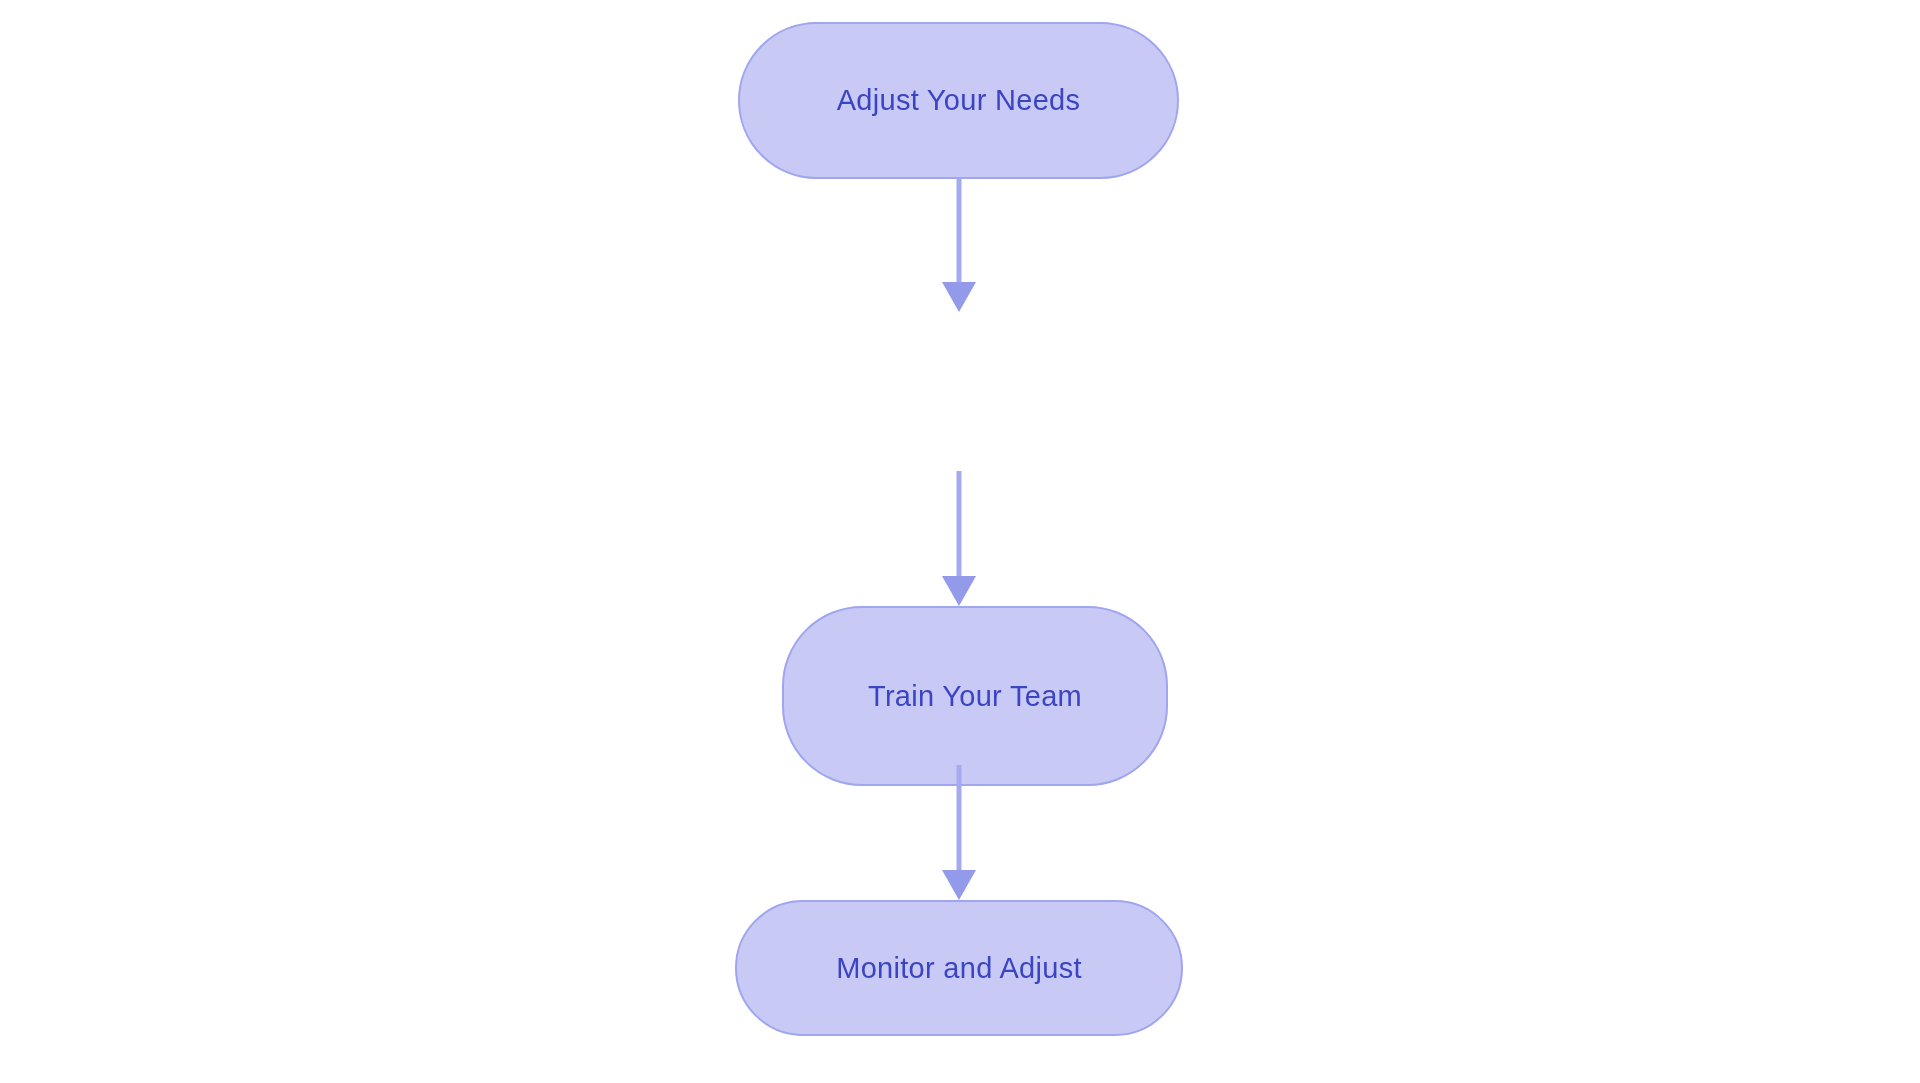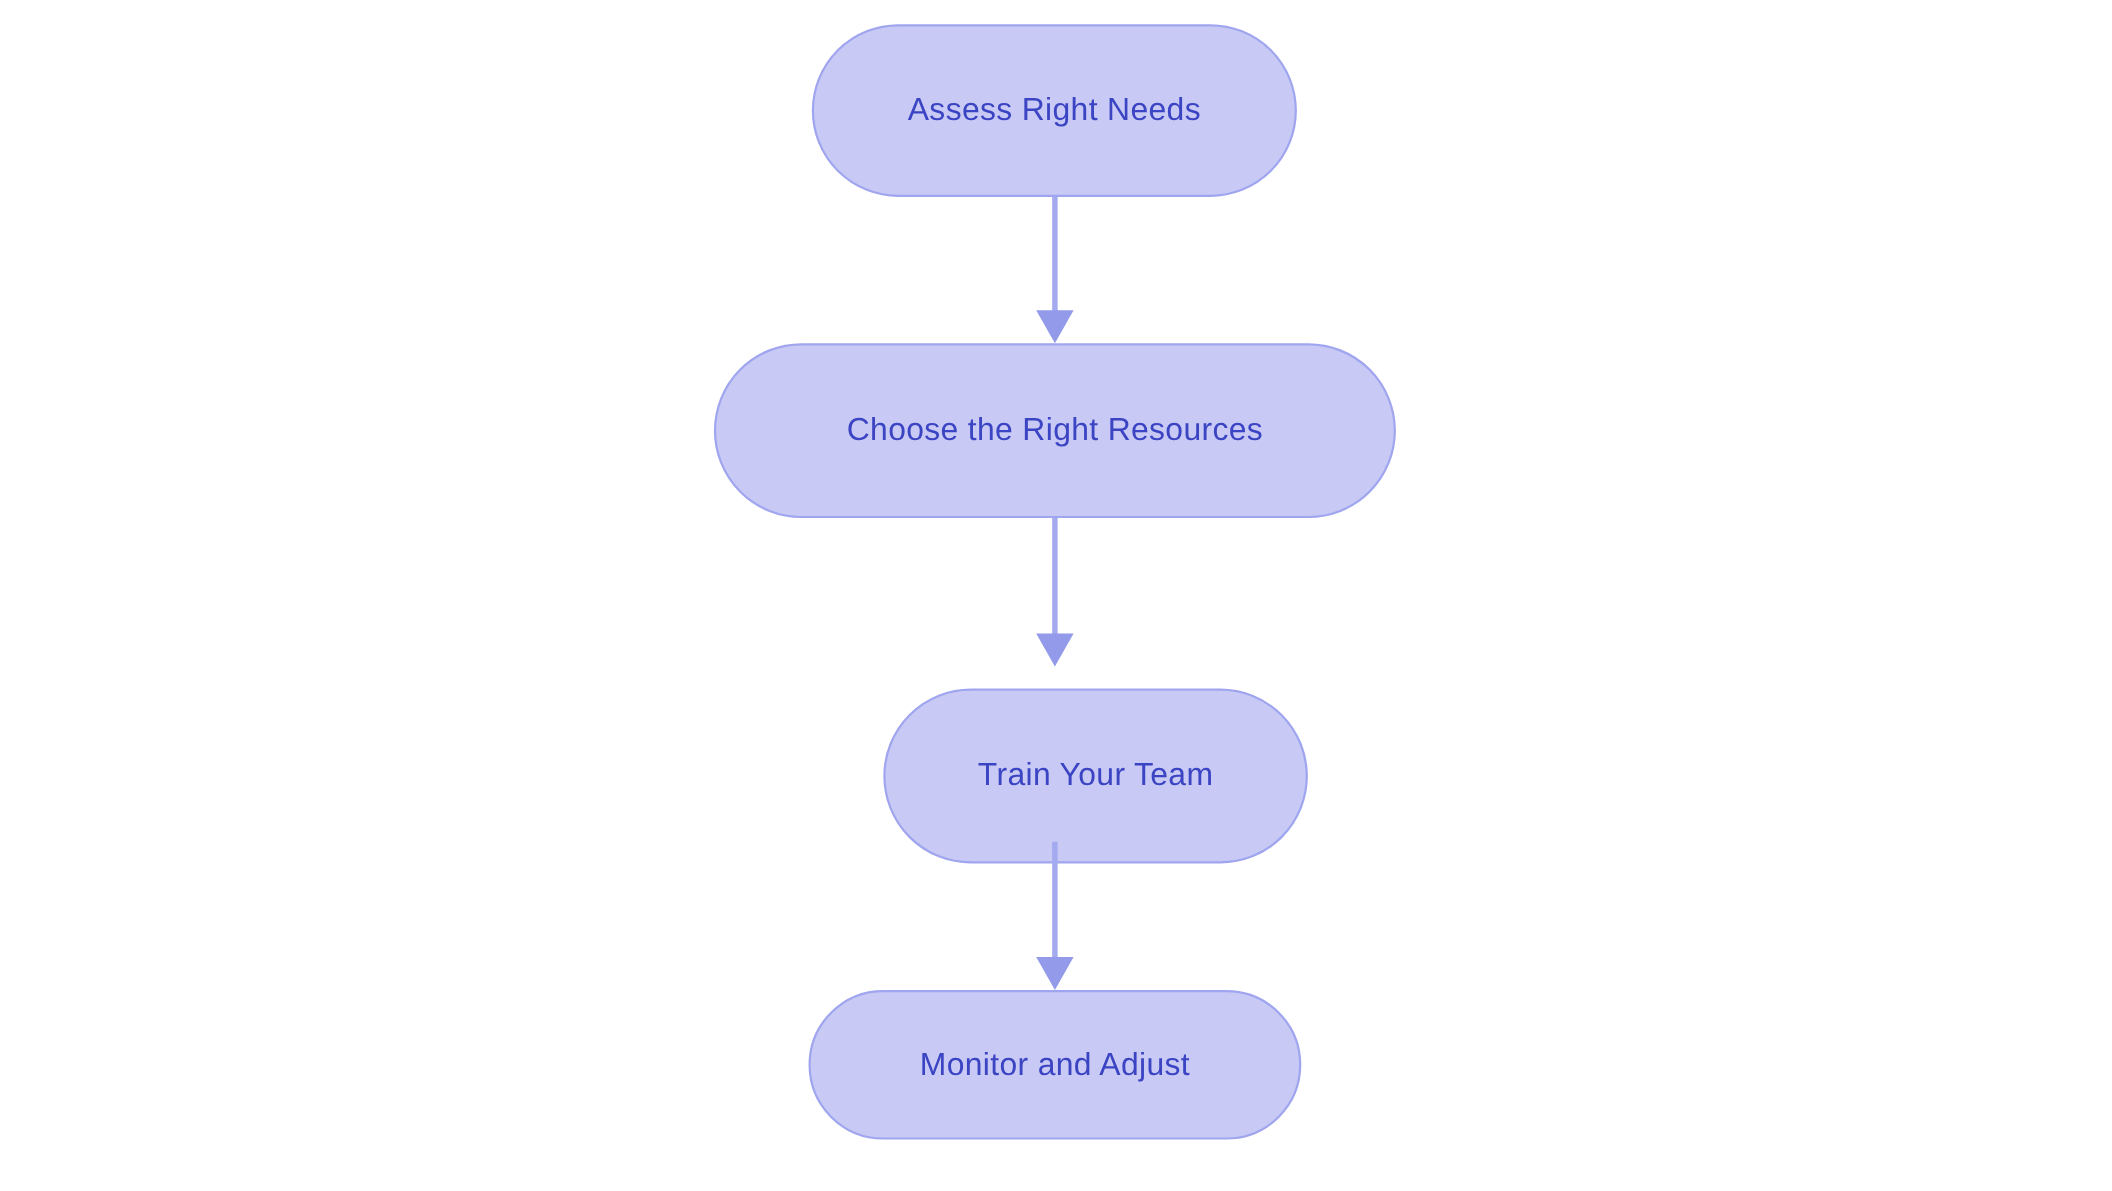--- a/index.html
+++ b/index.html
@@ -25,49 +25,46 @@
     align-items: center;
     justify-content: center;
     color: #3b44c2;
     font-size: 29px;
     font-weight: 500;
     letter-spacing: 0.3px;
     text-align: center;
   }
   .node-assess  { left: 738px; top: 22px;  width: 441px; height: 157px; }
   .node-choose  { left: 649px; top: 312px; width: 620px; height: 159px; }
-  .node-train   { left: 803px; top: 606px; width: 386px; height: 159px; margin-top: 20px; }
+  .node-train   { left: 782px; top: 606px; width: 386px; height: 180px; }
   .node-monitor { left: 735px; top: 900px; width: 448px; height: 136px; }
   .flow-arrow {
     position: absolute;
     left: 939px;
     width: 40px;
     display: block;
   }
   .arrow-1 { top: 179px; height: 133px; }
   .arrow-2 { top: 471px; height: 135px; }
   .arrow-3 { top: 765px; height: 135px; }
 </style>
 </head>
 <body>
 
 <div class="canvas">
 
   <div class="flow-node node-assess">
-    <span>Assess Right Needs</span>
+    <span>Adjust Your Needs</span>
   </div>
 
   <svg class="flow-arrow arrow-1" viewBox="0 0 40 133">
     <line x1="20" y1="0" x2="20" y2="106" stroke="#a4aaf0" stroke-width="5"></line>
     <polygon points="3,103 37,103 20,133" fill="#929ae9"></polygon>
   </svg>
 
-  <div class="flow-node node-choose">
-    <span>Choose the Right Resources</span>
-  </div>
 
   <svg class="flow-arrow arrow-2" viewBox="0 0 40 135">
     <line x1="20" y1="0" x2="20" y2="108" stroke="#a4aaf0" stroke-width="5"></line>
     <polygon points="3,105 37,105 20,135" fill="#929ae9"></polygon>
   </svg>
 
   <div class="flow-node node-train">
     <span>Train Your Team</span>
   </div>
 

